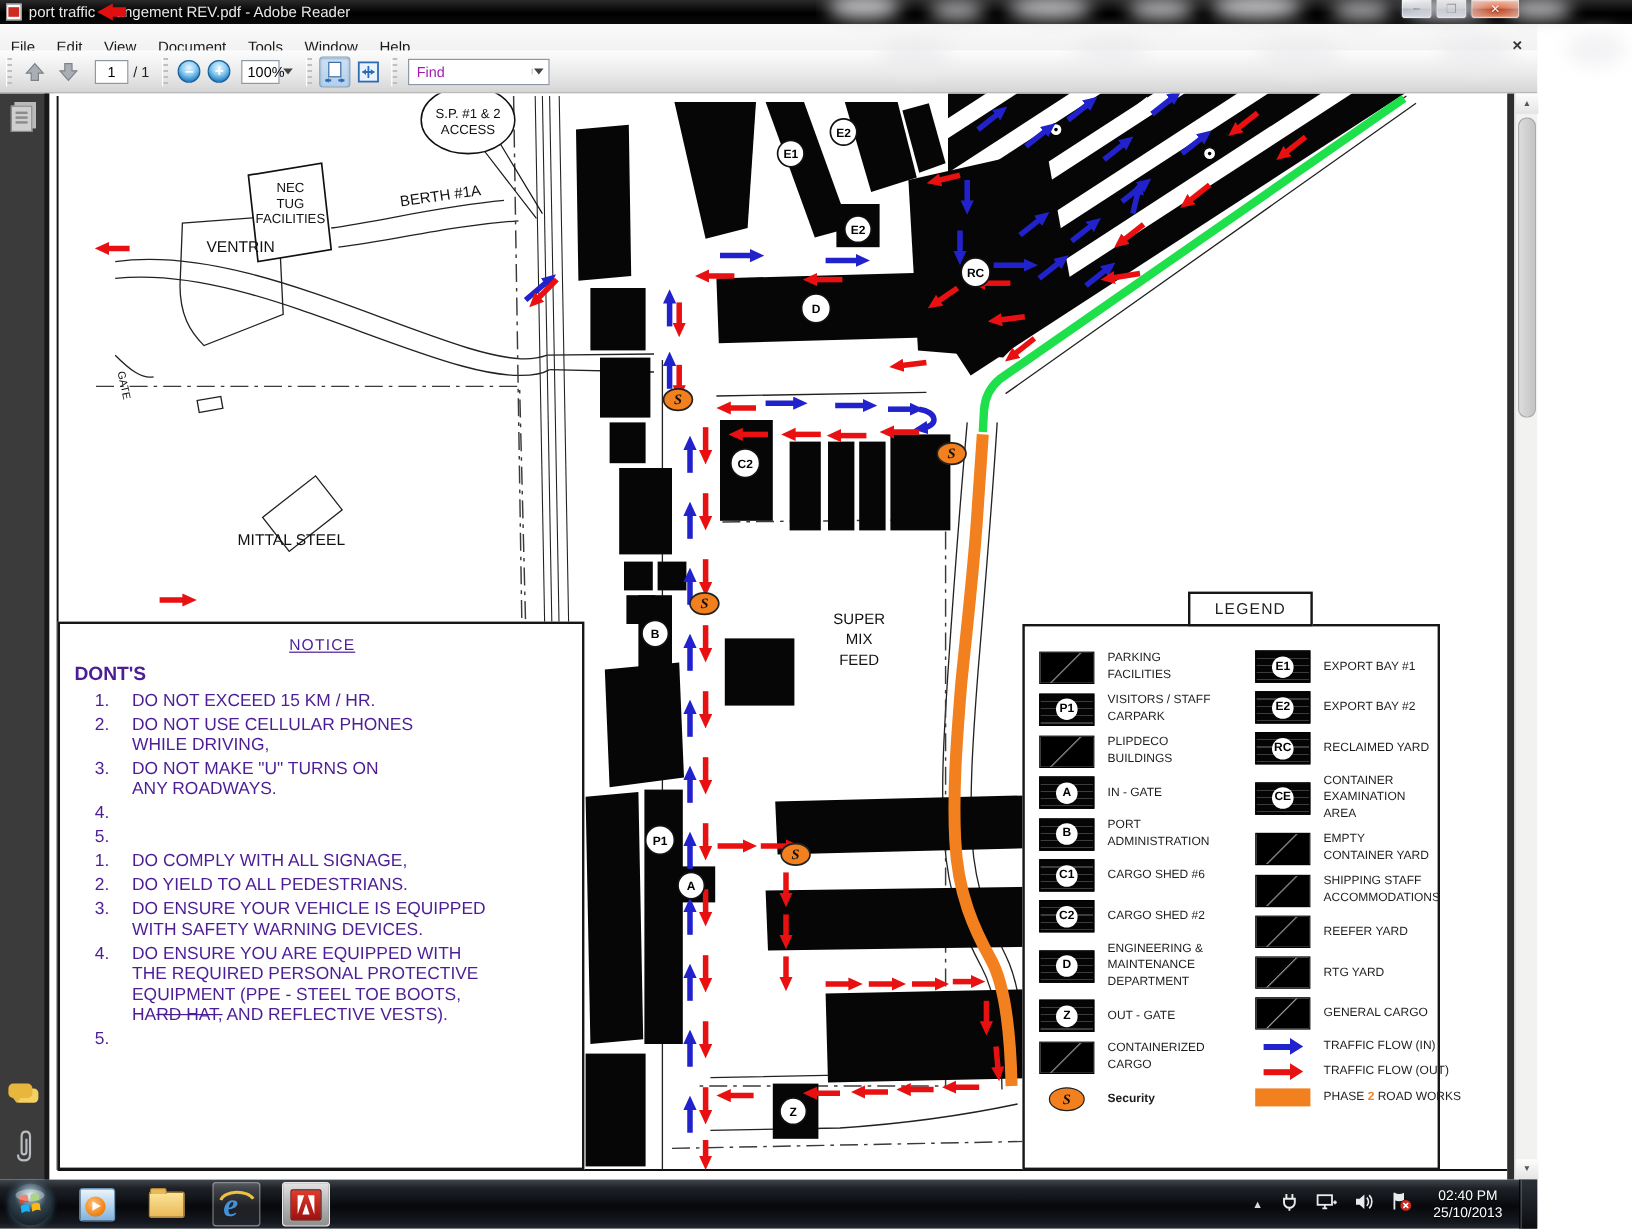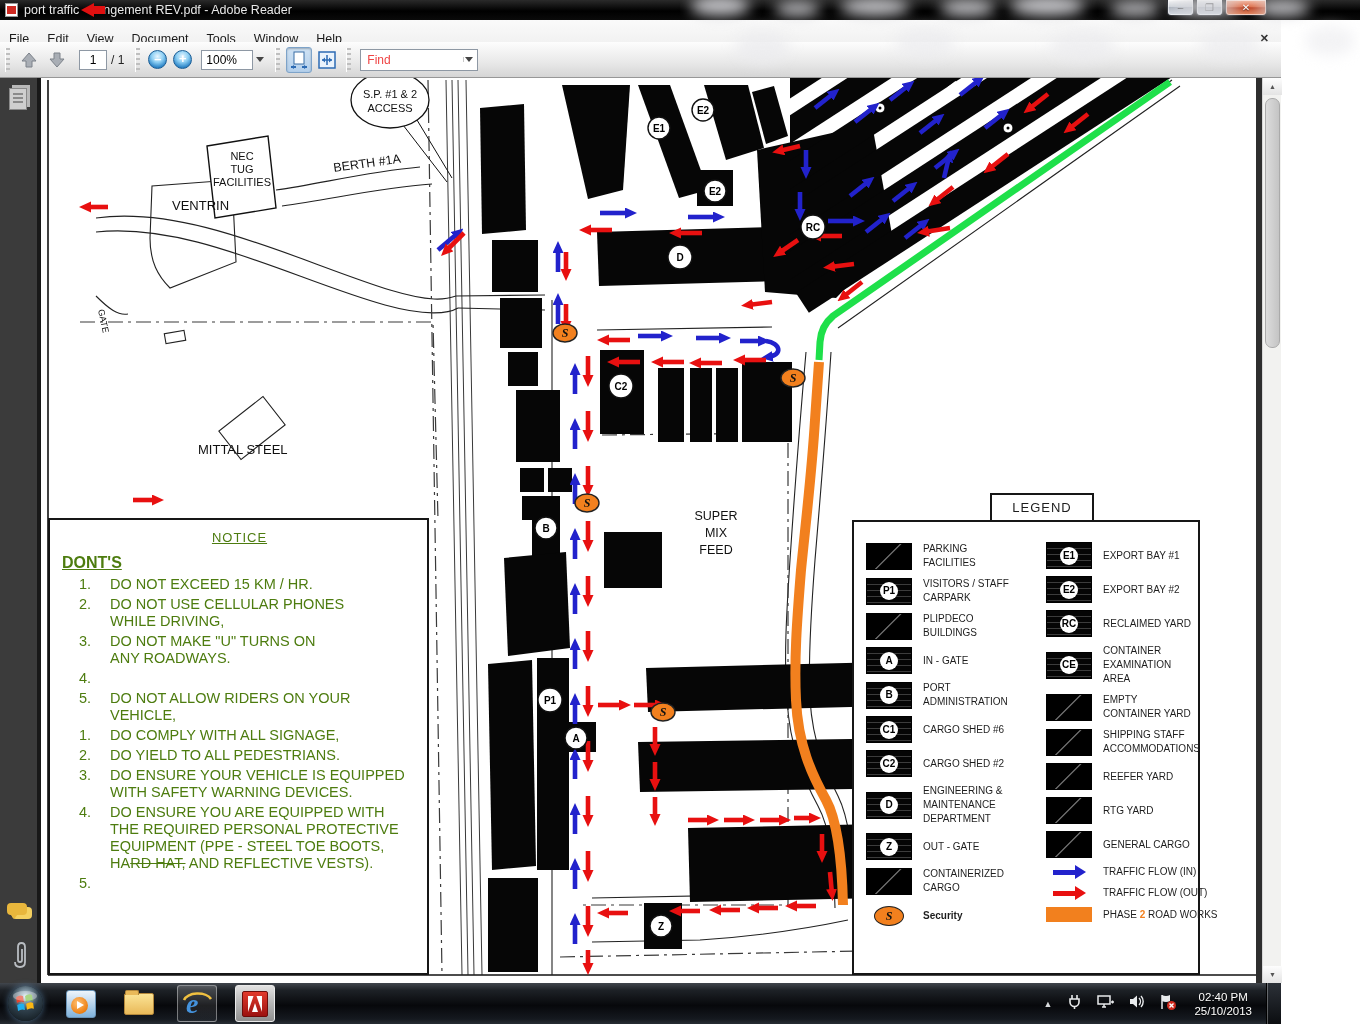--- a/index.html
+++ b/index.html
@@ -21,45 +21,45 @@
   .menubar { position:absolute; left:0; top:20px; width:1281px; height:38px; background:linear-gradient(180deg,#fafafa,#ececec); border-bottom:1px solid #cfcfcf; display:flex; align-items:center; font-size:12.5px; color:#1a1a1a; }
   .menu-item { padding:2px 9px; }
   .menubar-close { position:absolute; right:12px; font-size:11px; font-weight:bold; color:#222; }
   .toolbar { position:absolute; left:0; top:42px; width:1281px; height:36px; background:linear-gradient(180deg,#fdfdfd,#e8e8e8 60%,#d5d5d5); border-bottom:1px solid #979797; display:flex; align-items:center; }
   .grip { width:5px; height:24px; margin:0 5px; background:repeating-linear-gradient(180deg,#bfbfbf 0 2px,transparent 2px 5px); border-left:1px solid #fff; }
   .tb-btn { width:26px; height:26px; border:1px solid transparent; border-radius:3px; display:flex; align-items:center; justify-content:center; margin:0 1px; }
   .tb-btn.pressed { background:linear-gradient(180deg,#cfe2f4,#b3cfeb); border-color:#7da3c9; box-shadow:inset 0 1px 2px rgba(0,0,0,.25); }
   .page-input { width:28px; height:20px; border:1px solid #8e98a4; background:#fff; font-size:12px; text-align:center; margin:0 4px 0 8px; }
   .page-total { font-size:12px; color:#222; margin-right:6px; }
   .zoom-circle { width:19px; height:19px; border-radius:50%; background:radial-gradient(circle at 50% 32%, #e8f5fe 0%, #8fd0f4 40%, #2e86c8 75%, #1b5e96 100%); border:1px solid #1b5e96; color:#fff; font-size:13px; font-weight:bold; line-height:16px; text-align:center; margin:0 3px; }
-  .zoom-box { width:52px; height:20px; border:1px solid #8e98a4; background:#fff; font-size:12px; padding:2px 4px; margin-left:6px; }
+  .zoom-box { width:32px; height:20px; border:1px solid #8e98a4; background:#fff; font-size:12px; padding:2px 4px; margin-left:6px; }
   .caret { width:0; height:0; border-left:4px solid transparent; border-right:4px solid transparent; border-top:5px solid #444; margin:0 6px 0 3px; }
   .find-box { width:118px; height:22px; background:#fff; border:1px solid #8e98a4; display:flex; align-items:center; margin-left:4px; }
-  .find-text { flex:1; font-size:12px; color:#ef4444; padding-left:6px; }
+  .find-text { flex:1; font-size:12px; color:#a21caf; padding-left:6px; }
   .find-caret { width:14px; display:flex; justify-content:center; border-left:1px solid #c8c8c8; }
 
   
   .content { position:absolute; left:0; top:78px; width:1281px; height:905px; background:#fff; }
   .sidebar { position:absolute; left:0; top:0; width:41px; height:905px; background:#3b3b3b; border-right:4px solid #181818; }
   .pages-icon { position:absolute; left:9px; top:10px; width:18px; height:22px; background:#cfcfcf; border:1px solid #8a8a8a; box-shadow:3px -3px 0 #b9b9b9; }
   .pages-icon::after { content:""; position:absolute; left:3px; top:4px; width:10px; height:1.5px; background:#8a8a8a; box-shadow:0 4px 0 #8a8a8a,0 8px 0 #8a8a8a; }
   .comment-icon { position:absolute; left:7px; top:825px; width:20px; height:12px; background:#e8b63c; border-radius:4px; box-shadow:5px 4px 0 #f4d060; }
   .comment-icon::after { content:""; position:absolute; left:3px; bottom:-4px; border-left:4px solid transparent; border-right:4px solid transparent; border-top:5px solid #e8b63c; }
   .docpage { position:absolute; left:45px; top:0; width:1211px; height:905px; background:#fff; overflow:hidden; }
   .doc-right-edge { position:absolute; left:1256px; top:0; width:6px; height:905px; background:#2e2e2e; }
   .scrollbar { position:absolute; left:1262px; top:0; width:19px; height:905px; background:#f2f2f0; border-left:1px solid #d8d8d8; }
   .sb-btn { position:absolute; left:0; width:19px; height:17px; background:linear-gradient(180deg,#fdfdfd,#e4e4e4); display:flex; align-items:center; justify-content:center; font-size:7px; color:#555; }
   .sb-thumb { position:absolute; left:2px; top:20px; width:15px; height:250px; background:linear-gradient(90deg,#dcdcdc,#c4c4c4); border:1px solid #aaa; border-radius:7px; }
 
   .mapsvg { position:absolute; left:-45px; top:-78px; }
 
   
-  .notice-box { position:absolute; left:3px; top:440px; width:381px; height:457px; border:2px solid #161616; background:#fff; color:#4d7c0f; padding:10px 8px 14px 10px; }
+  .notice-box { position:absolute; left:3px; top:440px; width:439px; height:457px; border:2px solid #161616; background:#fff; color:#4c1d95; padding:10px 8px 14px 10px; }
   .notice-title { text-align:center; font-size:13px; letter-spacing:1px; text-decoration:underline; margin-bottom:9px; }
-  .n-head { font-size:16px; font-weight:bold; text-decoration:underline; margin:0 0 4px 2px; }
+  .n-head { font-size:16px; font-weight:bold; margin:0 0 4px 2px; }
   .n-item { display:flex; margin-bottom:3px; font-size:14.5px; line-height:17px; }
   .n-num { width:50px; text-align:center; flex:none; }
   .n-text { white-space:pre-line; flex:1; }
   .strike { text-decoration:line-through; }
 
   
   .legend-box { position:absolute; left:807px; top:442px; width:348px; height:455px; border:2px solid #161616; background:#fff; }
   .legend-title { position:absolute; left:136px; top:-29px; width:104px; height:29px; border:2px solid #161616; background:#fff; text-align:center; font-size:13px; letter-spacing:1px; line-height:26px; color:#1d1d1d; }
   .l-col { position:absolute; top:20px; }
   .l-col.left { left:12px; width:172px; }
@@ -484,21 +484,20 @@
             <div class="n-item">
               <div class="n-num">3.</div>
               <div class="n-text">DO NOT MAKE  "U" TURNS ON
 ANY ROADWAYS.</div>
             </div>
             <div class="n-item">
               <div class="n-num">4.</div>
             </div>
             <div class="n-item">
               <div class="n-num">5.</div>
-              <div class="n-text">DO NOT ALLOW RIDERS ON YOUR VEHICLE,</div>
             </div>
           </div>
         <div id="dos-list">
             <div class="n-item">
               <div class="n-num">1.</div>
               <div class="n-text">DO COMPLY WITH ALL SIGNAGE,</div>
             </div>
             <div class="n-item">
               <div class="n-num">2.</div>
               <div class="n-text">DO YIELD TO ALL PEDESTRIANS.</div>

